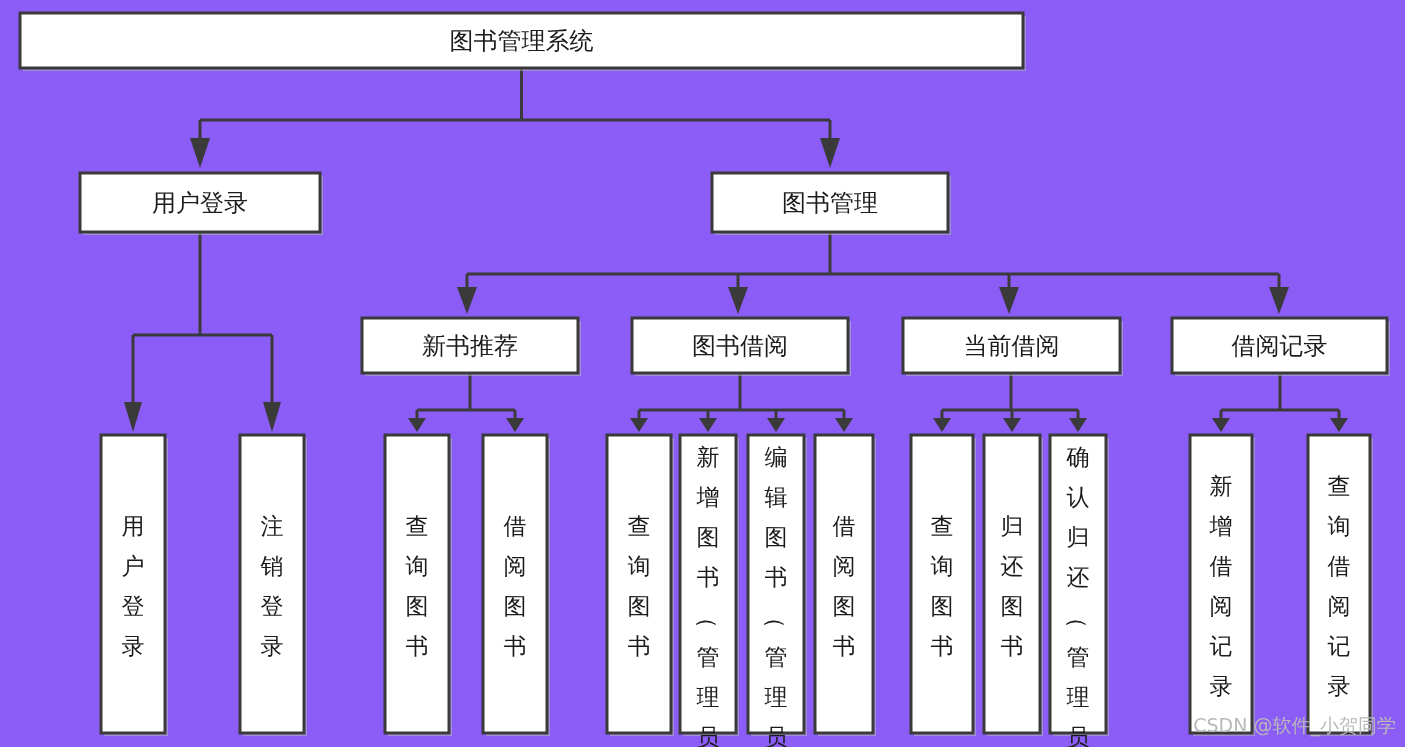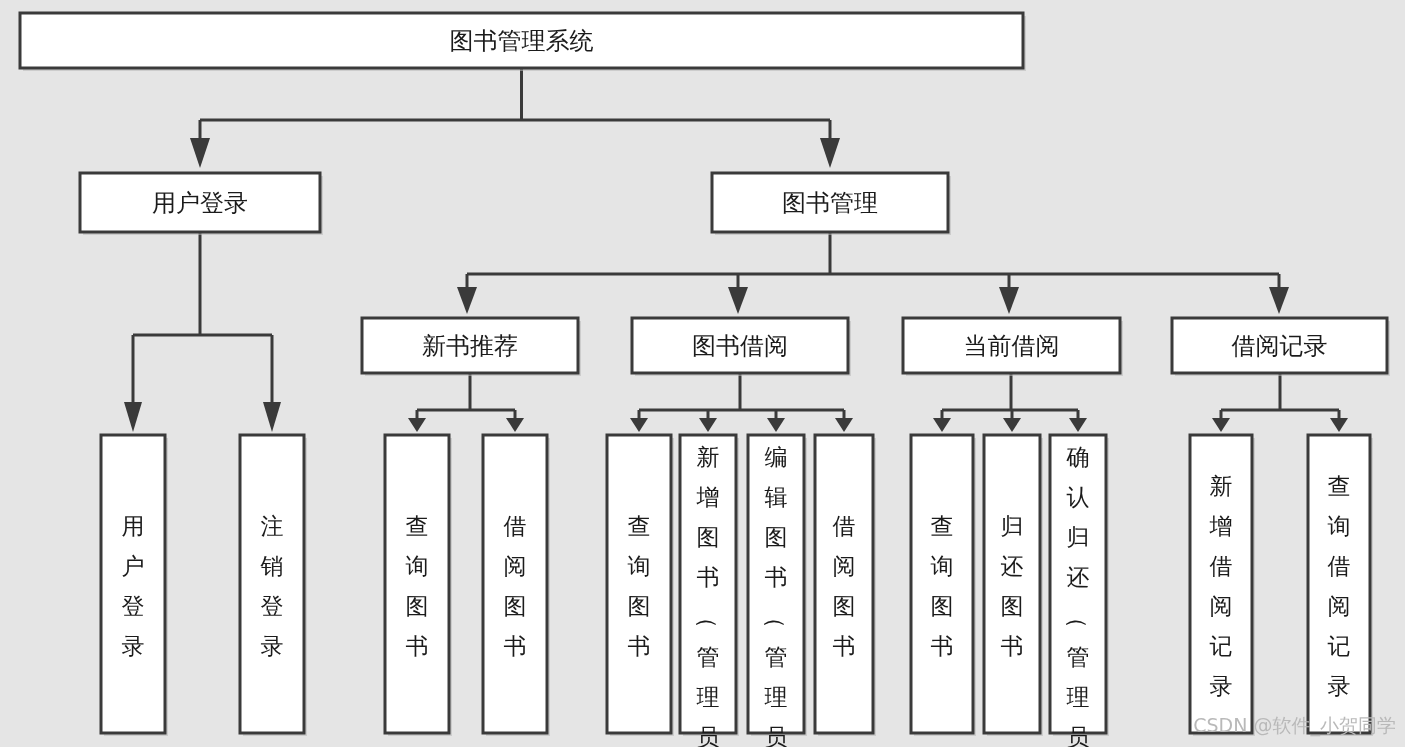--- a/index.html
+++ b/index.html
@@ -8,21 +8,21 @@
     padding: 0;
     background: #ffffff;
   }
   body {
     font-family: "DejaVu Sans", "Liberation Sans", sans-serif;
   }
   #diagram-root {
     position: relative;
     width: 1405px;
     height: 747px;
-    background: #e5e5e5;
+    background: #8b5cf6;
     overflow: hidden;
   }
   svg#tree-svg {
     position: absolute;
     left: 0;
     top: 0;
     width: 1405px;
     height: 747px;
     display: block;
   }

